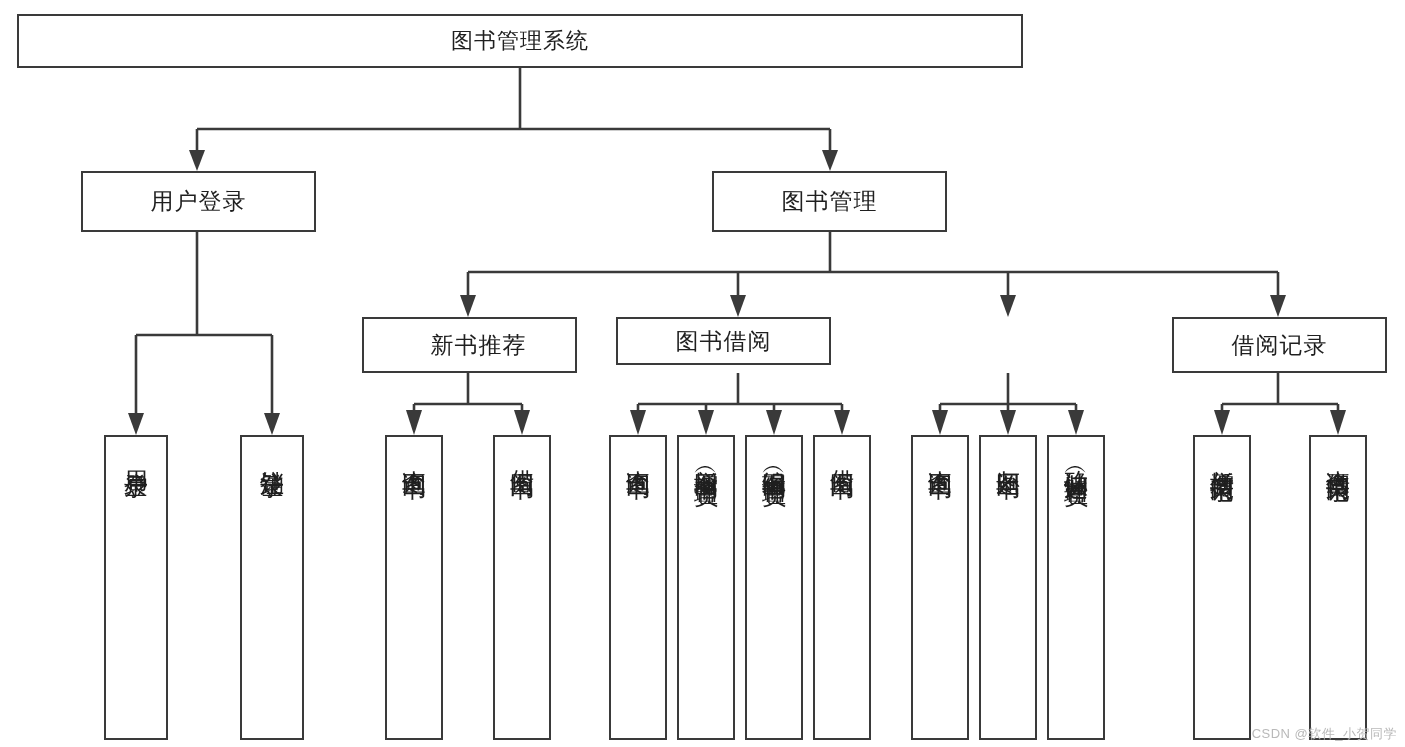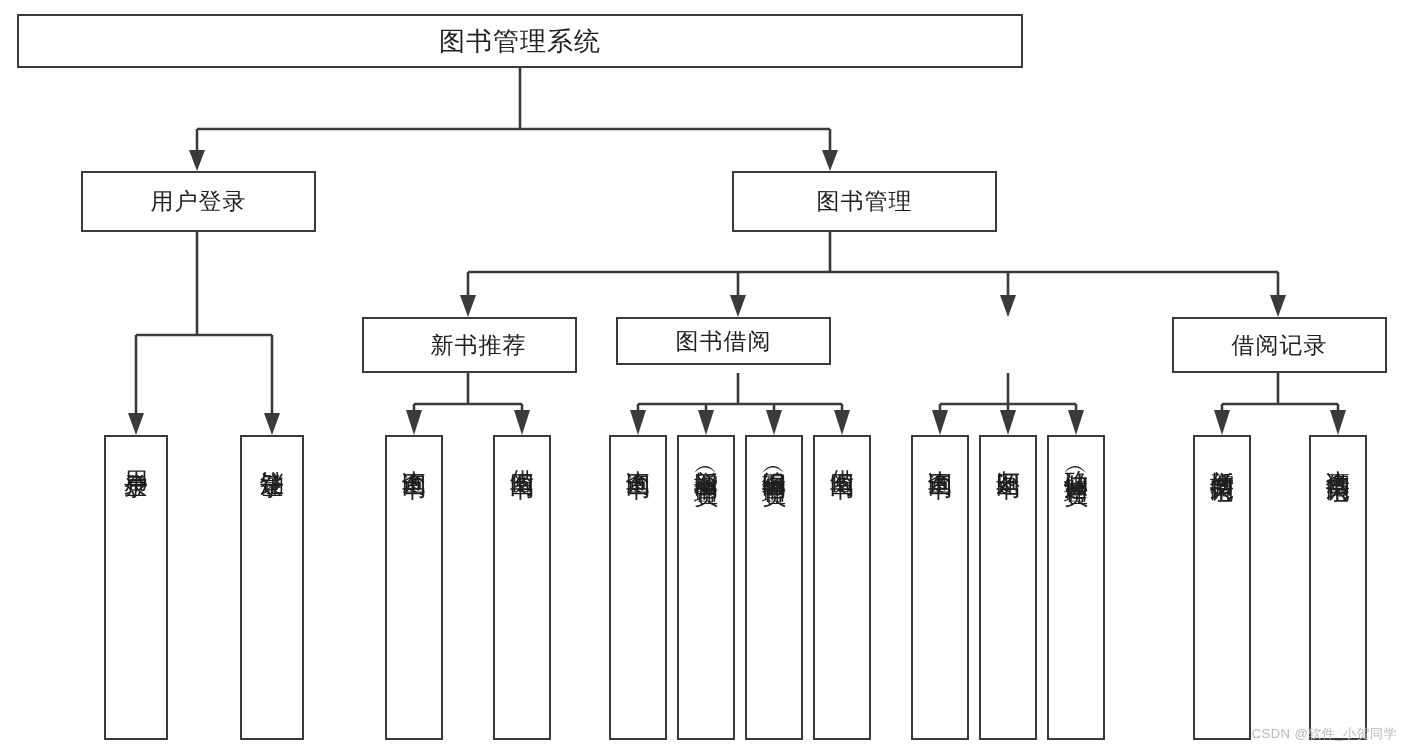--- a/index.html
+++ b/index.html
@@ -5,21 +5,21 @@
   html,body{margin:0;padding:0;background:#ffffff;}
   body{width:1405px;height:747px;position:relative;overflow:hidden;
        font-family:"Liberation Sans","DejaVu Sans",sans-serif;color:#1f1f1f;}
   #canvas{position:absolute;left:0;top:0;width:1405px;height:747px;}
 
   .node{position:absolute;box-sizing:border-box;background:#ffffff;
         border:2.5px solid #3a3a3a;display:flex;align-items:center;
         justify-content:center;text-align:center;}
   .node .cap{display:block;color:#1f1f1f;letter-spacing:1px;}
 
-  .lvl0{font-size:26px;}
+  .lvl0{font-size:22px;}
   .lvl1{font-size:23px;}
   .lvl2{font-size:23px;}
 
   
   .leaf{align-items:flex-start;justify-content:center;padding-top:14px;}
   .leaf .cap{writing-mode:vertical-rl;text-orientation:upright;
              font-size:24px;line-height:1.08;letter-spacing:2px;
              white-space:nowrap;}
 
   .wm{position:absolute;right:8px;bottom:4px;font-size:13px;
@@ -95,21 +95,21 @@
     <polygon class="ah" points="1330,410 1346,410 1338,435"></polygon>
   </svg>
 
   <div class="node lvl0" style="left:17px;top:14px;width:1006px;height:54px;">
     <span class="cap">图书管理系统</span>
   </div>
 
   <div class="node lvl1" style="left:81px;top:171px;width:235px;height:61px;">
     <span class="cap">用户登录</span>
   </div>
-  <div class="node lvl1" style="left:712px;top:171px;width:265px;height:61px;margin-left:20px;">
+  <div class="node lvl1" style="left:712px;top:171px;width:235px;height:61px;">
     <span class="cap">图书管理</span>
   </div>
 
   <div class="node lvl2" style="left:362px;top:317px;width:215px;height:56px;padding-left:18px;">
     <span class="cap">新书推荐</span>
   </div>
   <div class="node lvl2" style="left:616px;top:317px;width:215px;height:48px;">
     <span class="cap">图书借阅</span>
   </div>
   <div class="node lvl2" style="left:1172px;top:317px;width:215px;height:56px;">

